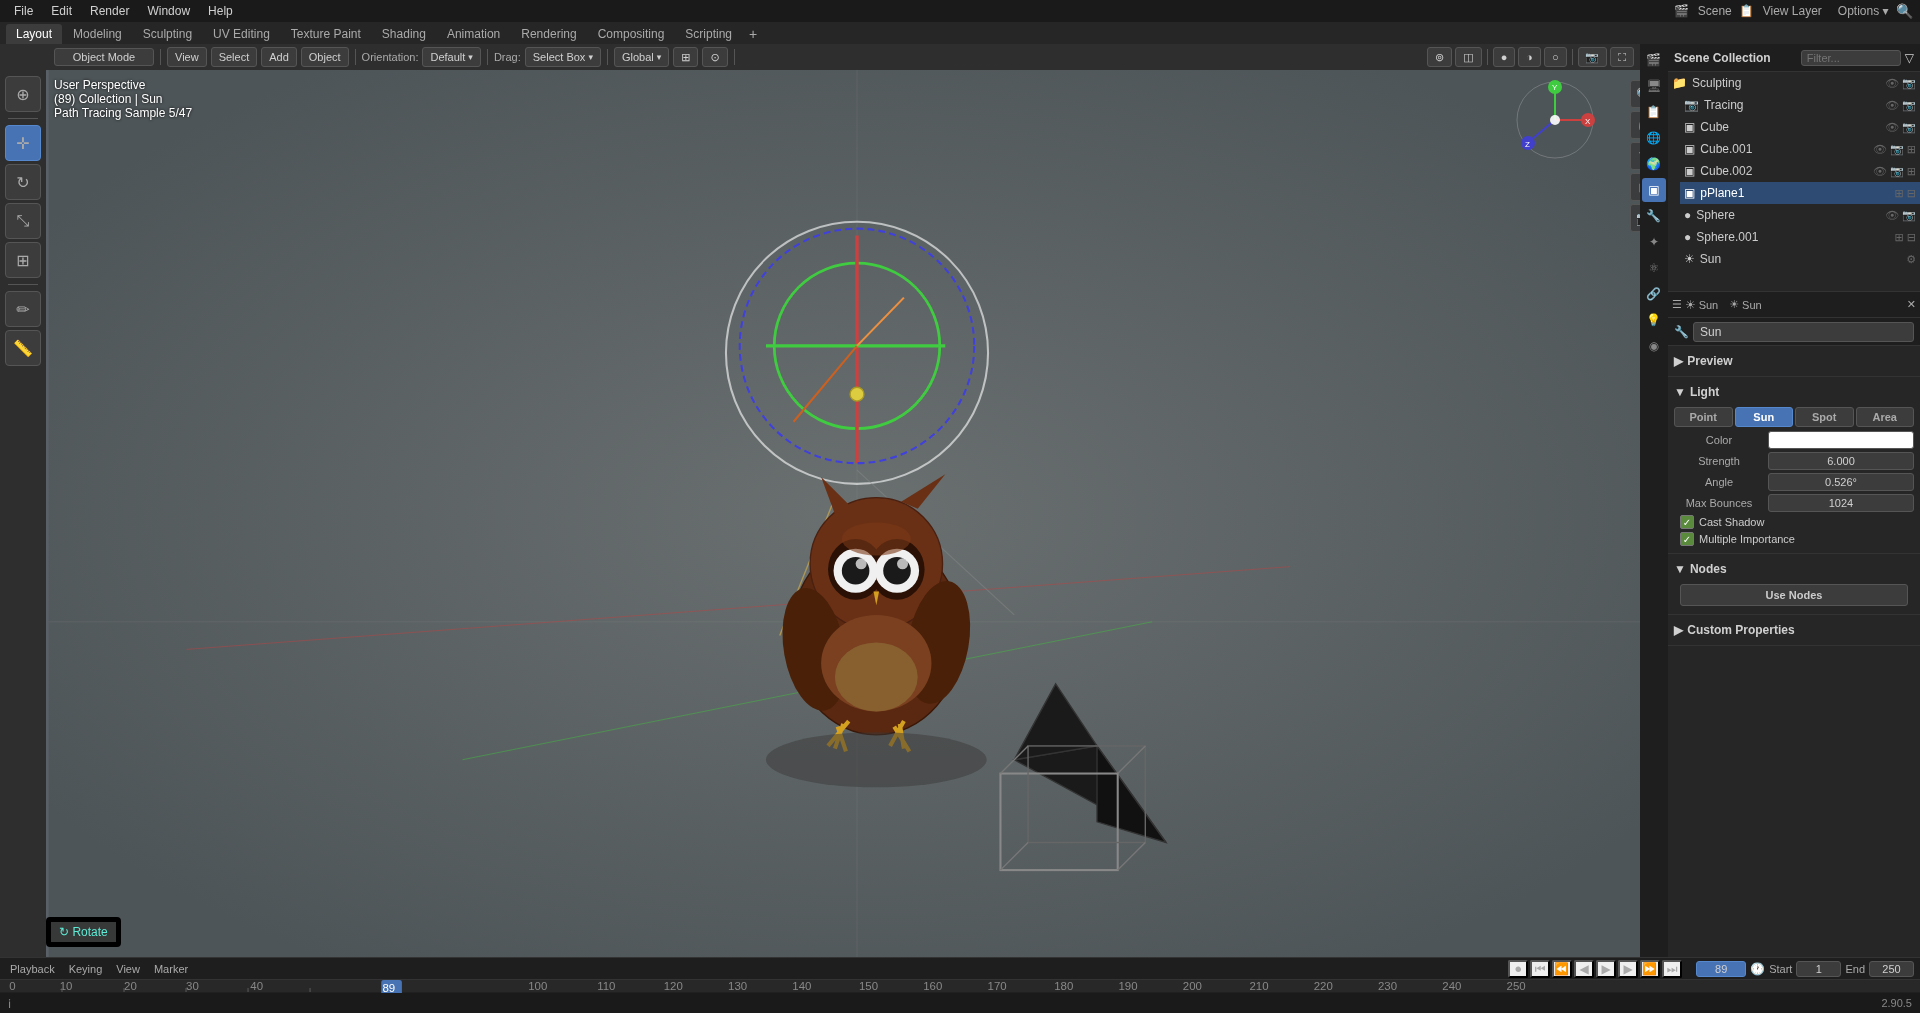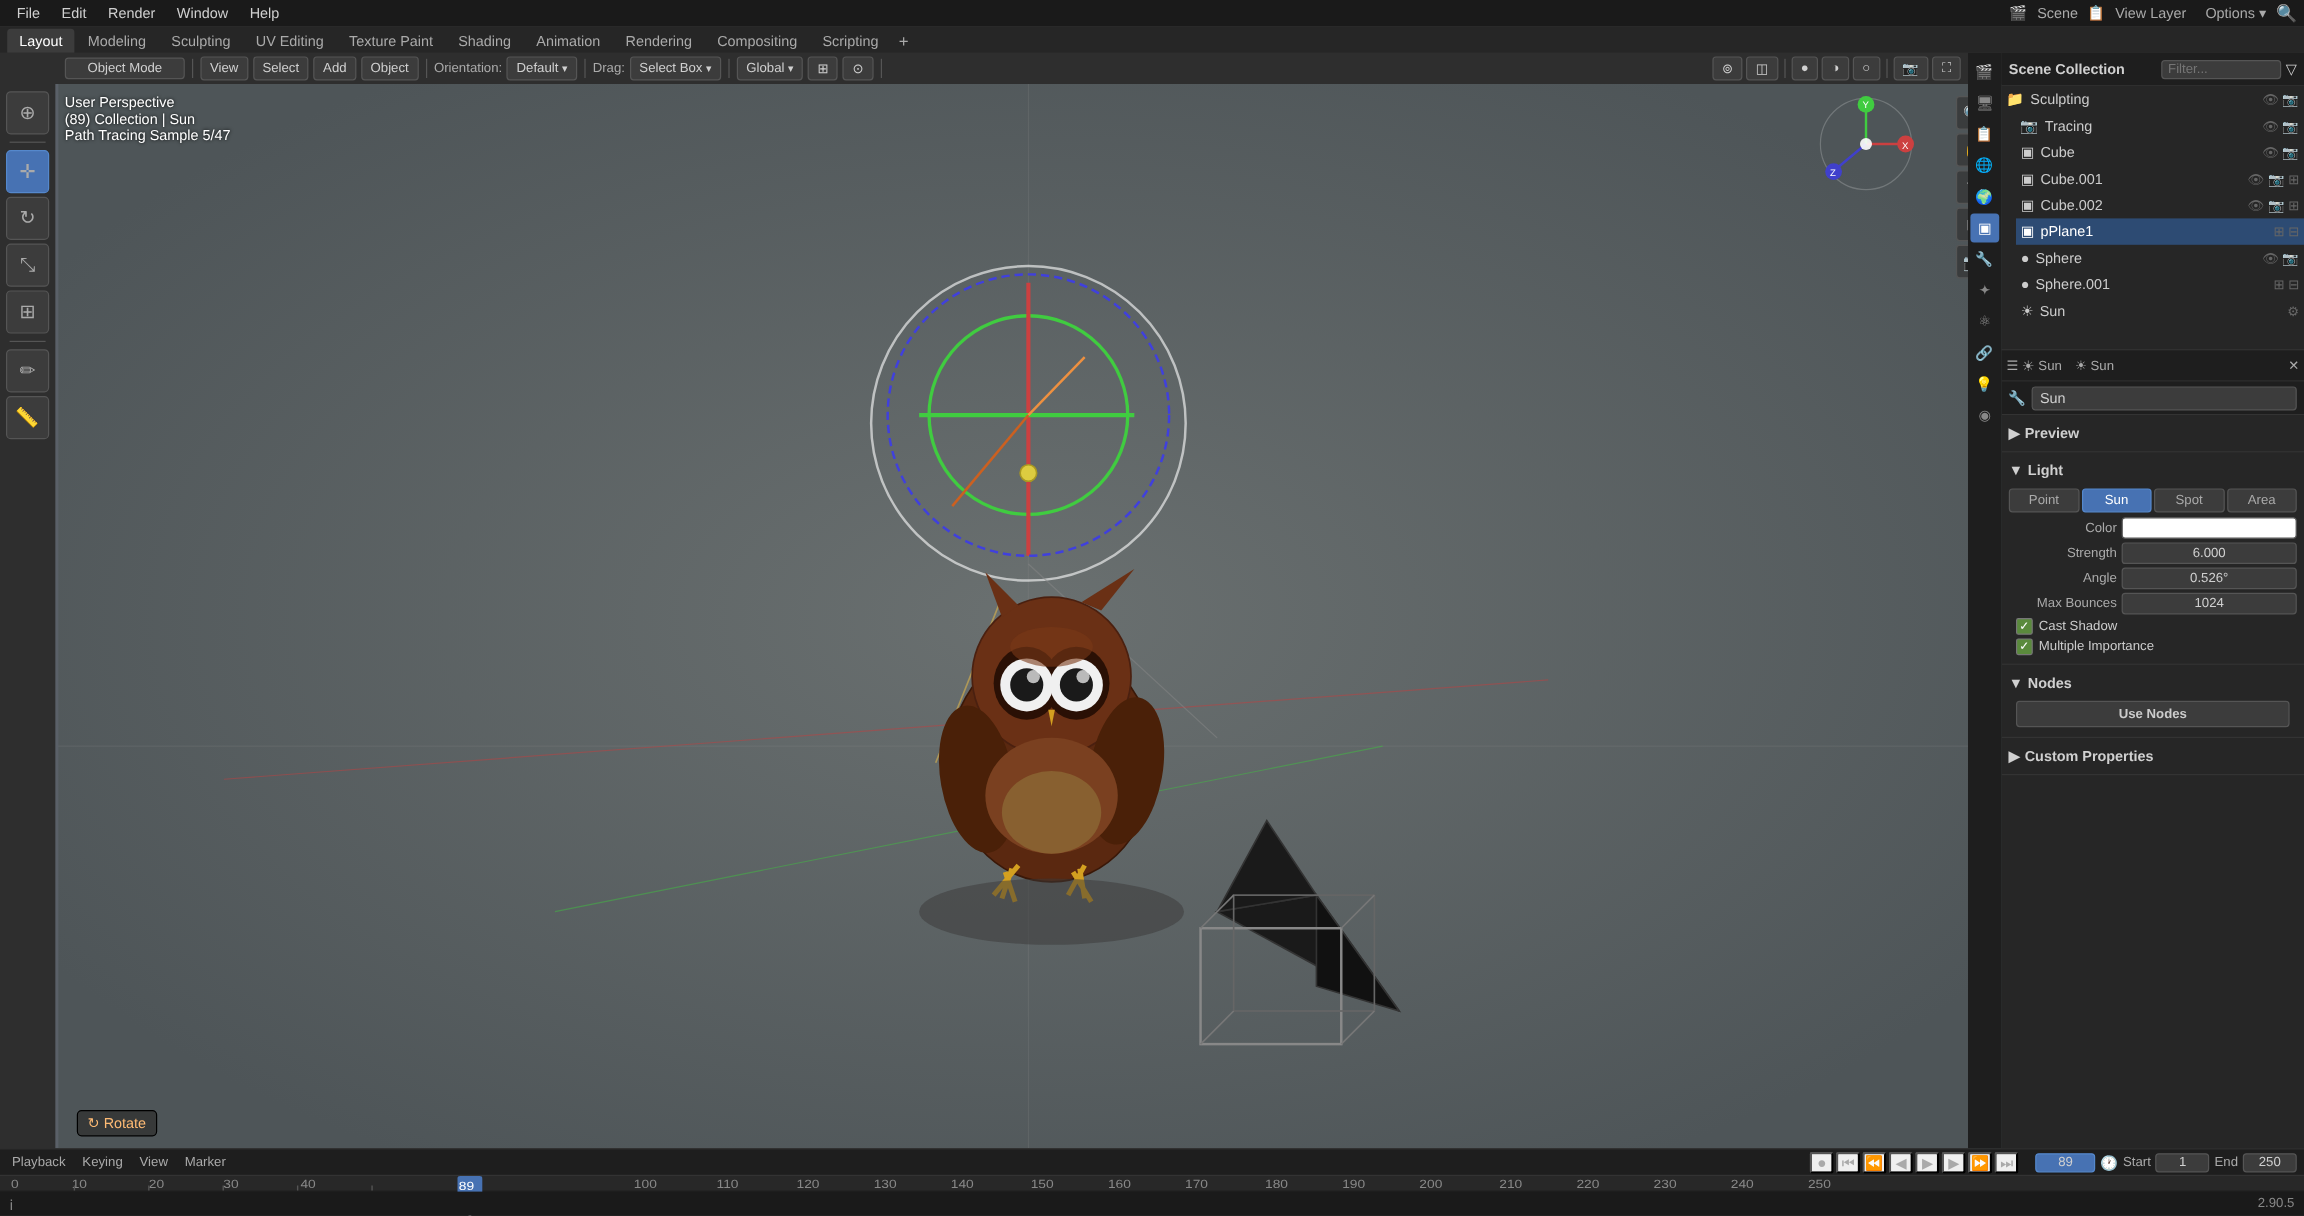--- a/index.html
+++ b/index.html
@@ -158,27 +158,27 @@
       align-items: center;
       justify-content: center;
       cursor: pointer;
       font-size: 13px;
       color: #ccc;
     }
 
     
     .rotate-btn-overlay {
       position: absolute;
-      bottom: 10px; left: 18px;
+      bottom: 10px; left: 0;
       background: rgba(50,50,50,0.8);
-      border: 1px solid #000000;
+      border: 5px solid #000000;
       border-radius: 4px;
       padding: 3px 8px;
       font-size: 12px;
-      color: #fdba74;
+      color: #5eead4;
       cursor: pointer;
     }
 
     
     .viewport-svg {
       position: absolute;
       top: 0; left: 0; right: 0; bottom: 0;
       width: 100%;
       height: 100%;
     }
@@ -294,21 +294,21 @@
       padding: 4px 0;
     }
     .prop-row {
       display: flex;
       align-items: center;
       margin: 3px 0;
       gap: 4px;
     }
     .prop-label {
       width: 90px;
-      text-align: right;
+      text-align: center;
       font-size: 11px;
       color: #aaa;
       flex-shrink: 0;
     }
     .prop-value {
       flex: 1;
       background: #3c3c3c;
       border: 1px solid #555;
       border-radius: 3px;
       padding: 2px 16px;
@@ -335,20 +335,21 @@
     .light-tab {
       flex: 1;
       background: #3c3c3c;
       border: 1px solid #555;
       border-radius: 3px;
       padding: 3px 0;
       text-align: center;
       font-size: 11px;
       color: #aaa;
       cursor: pointer;
+      font-weight: bold;
     }
     .light-tab.active {
       background: #4772b3;
       color: #fff;
       border-color: #5588cc;
     }
 
     .checkbox-row {
       display: flex;
       align-items: center;

